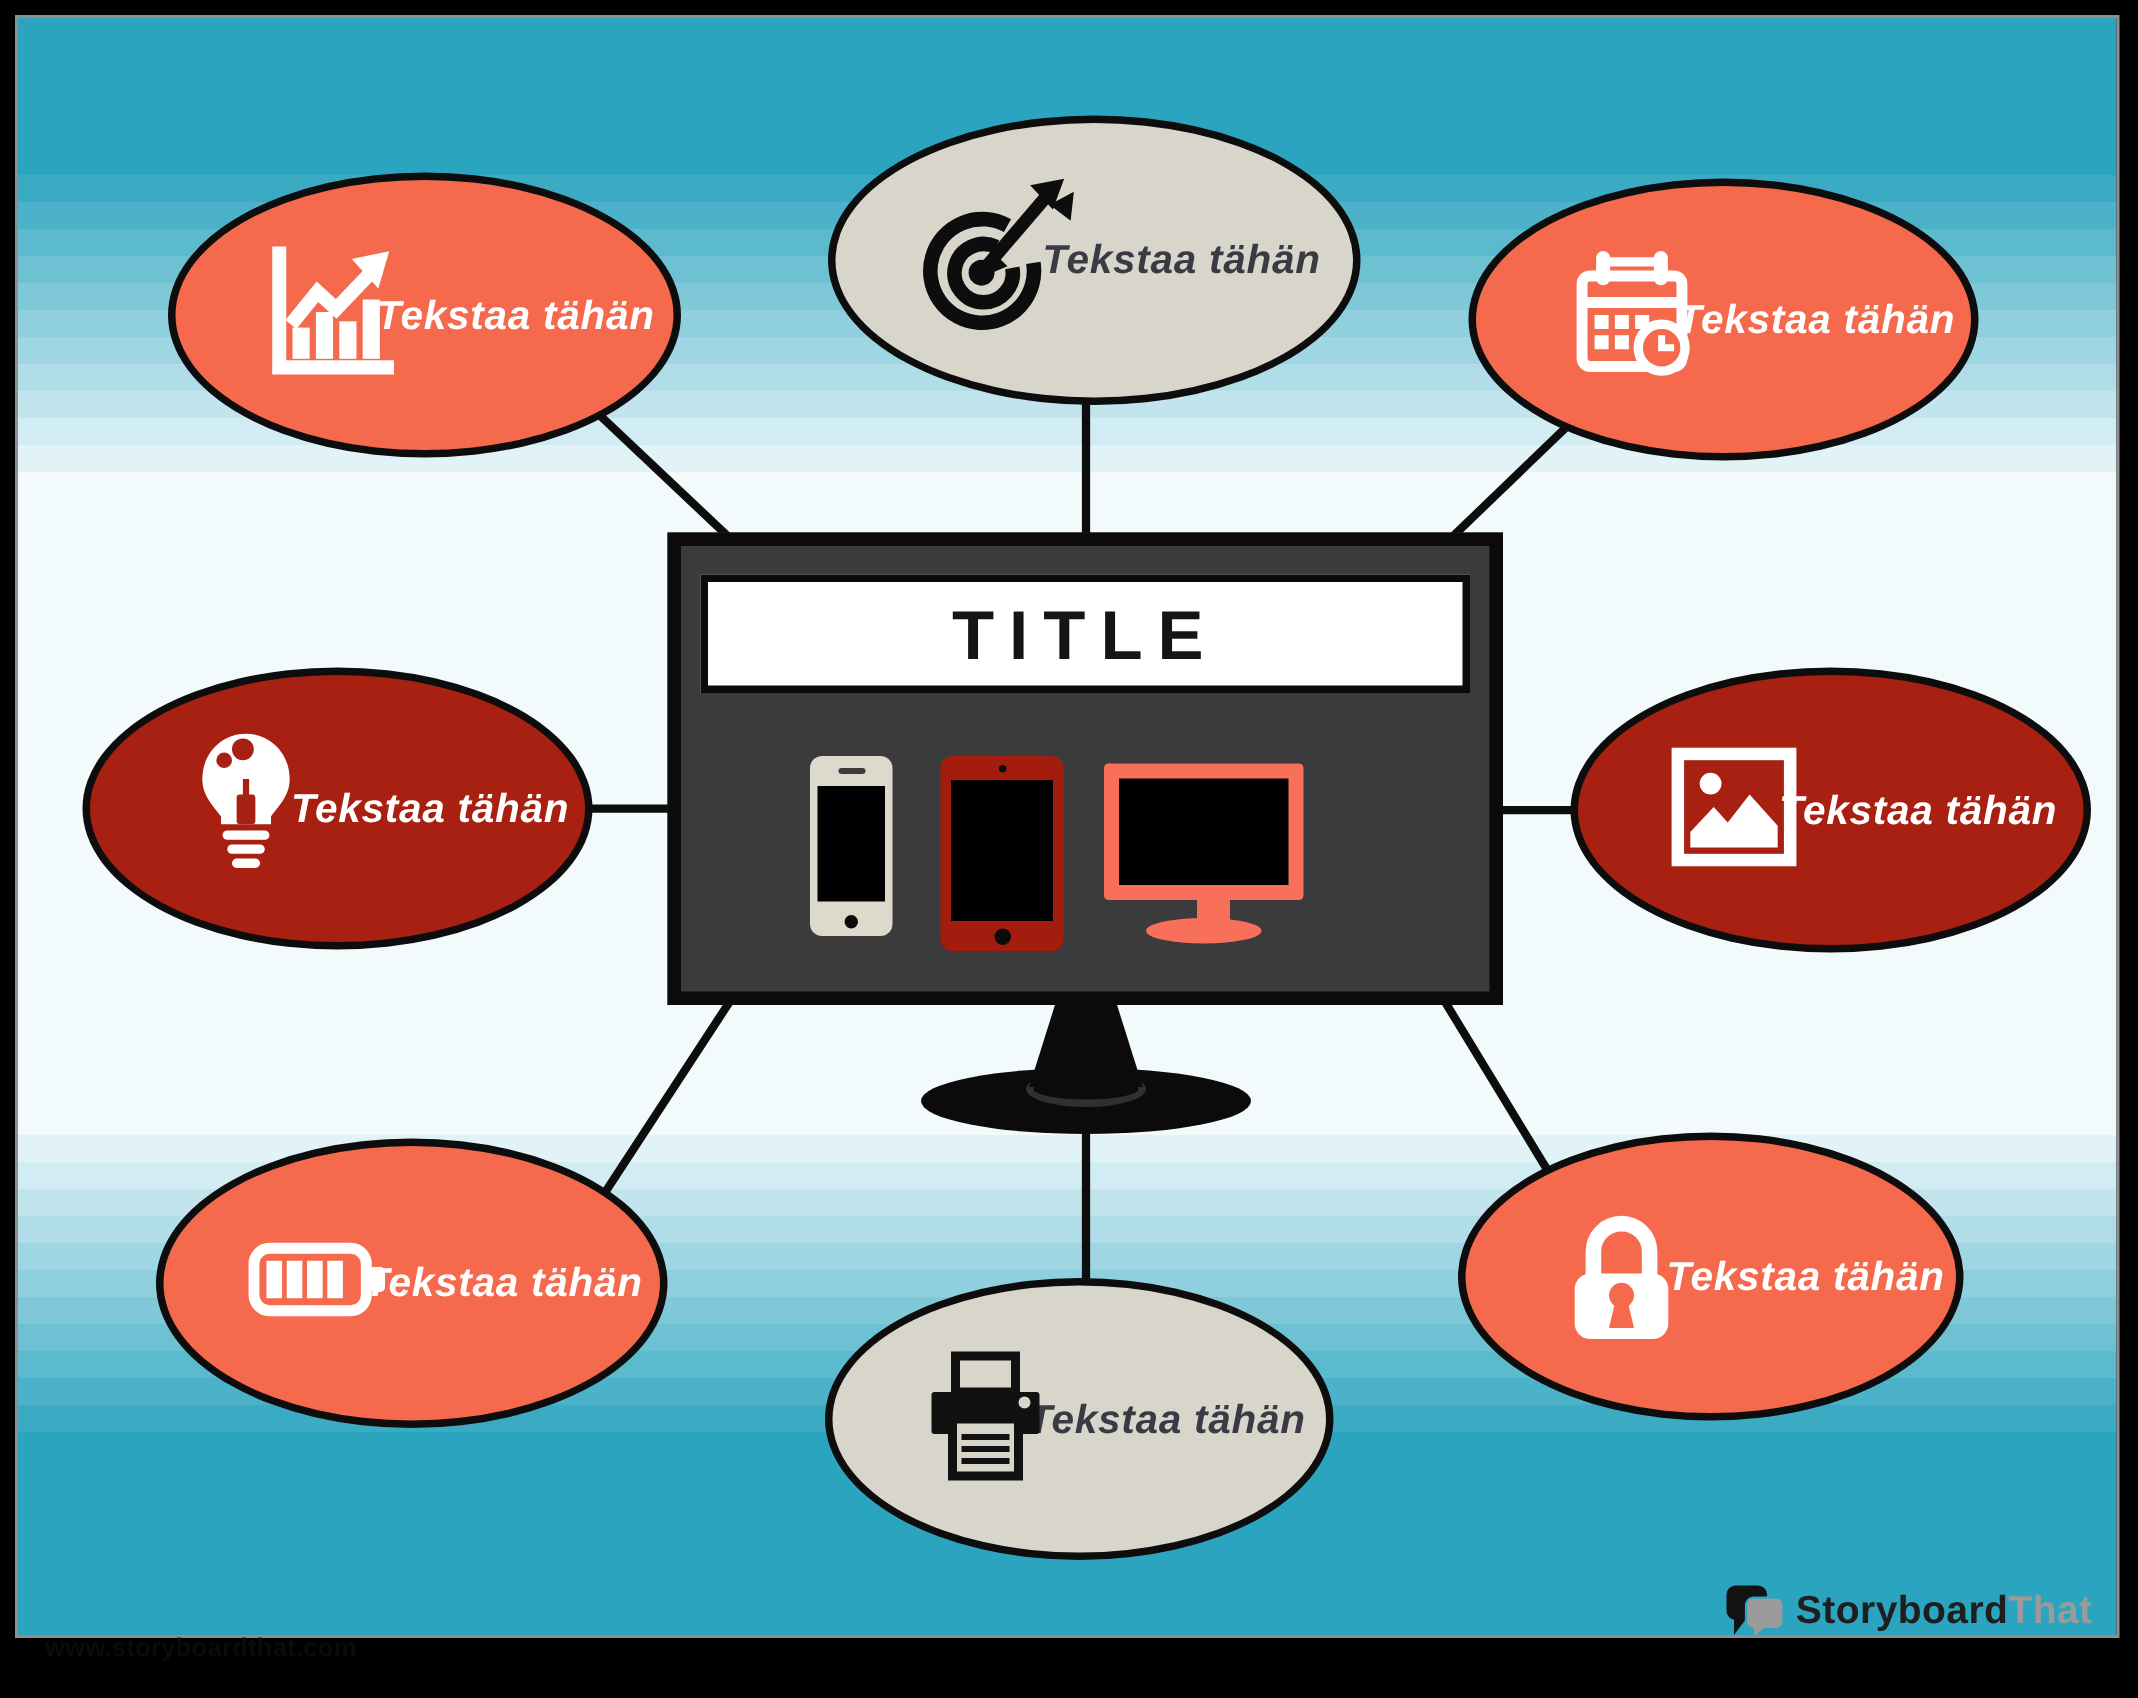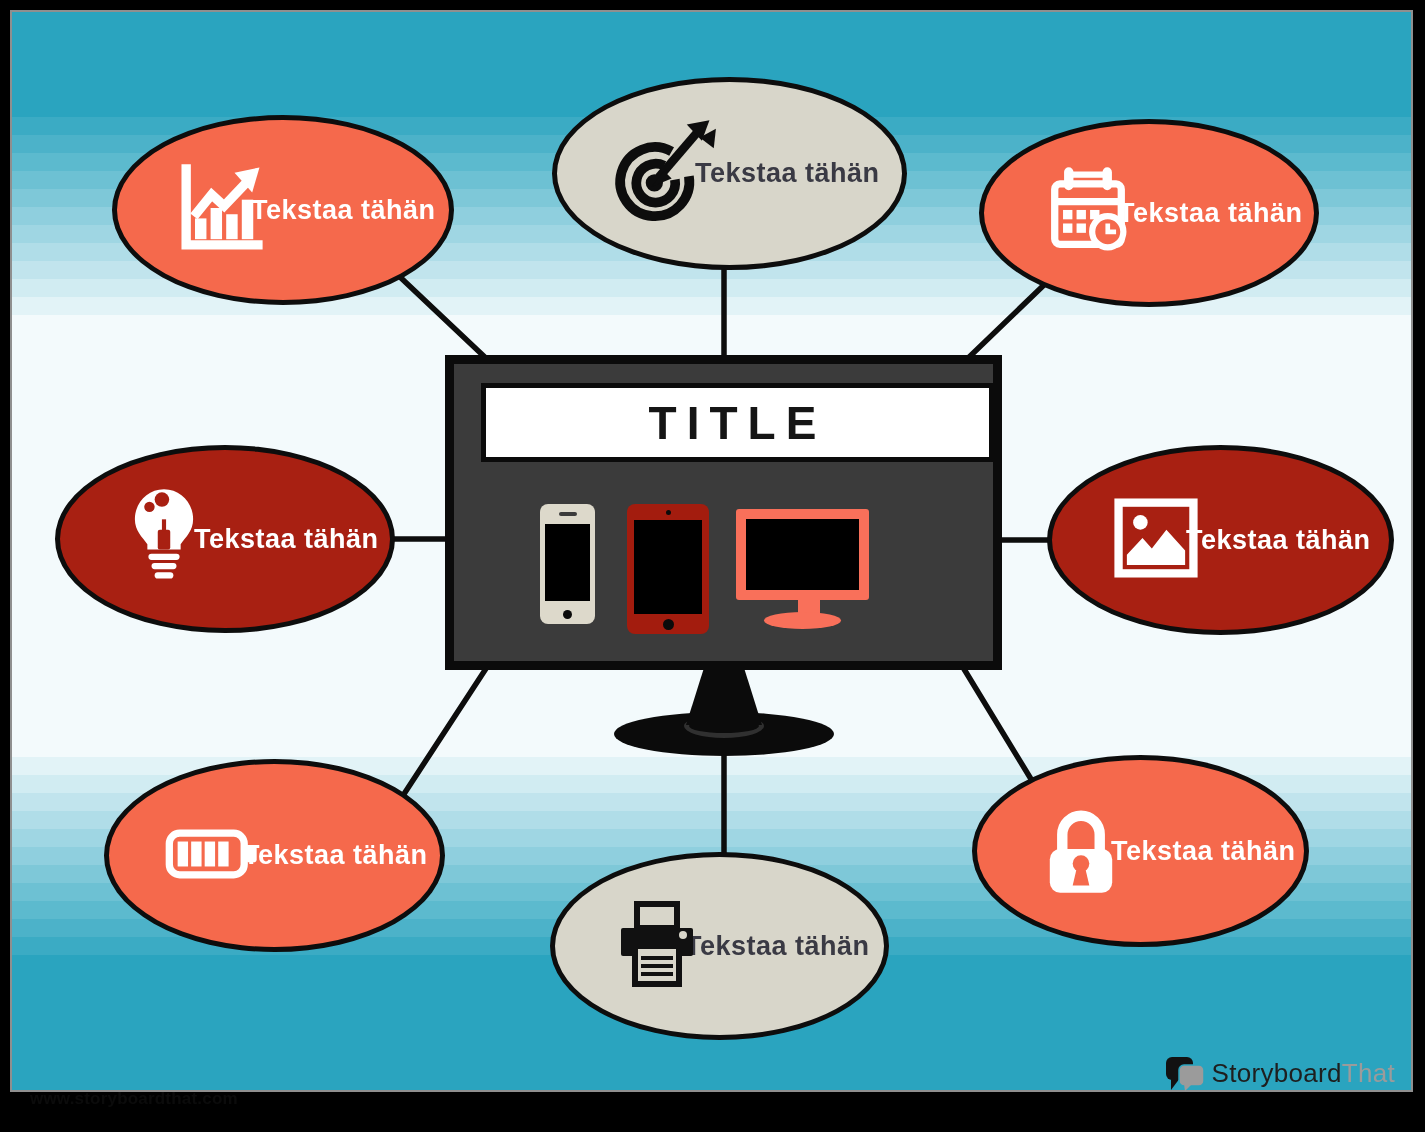--- a/index.html
+++ b/index.html
@@ -41,21 +41,21 @@
 
   .node{
     position:absolute; z-index:3;
     border:5px solid #0d0d0d; border-radius:50%;
     display:flex; align-items:center; justify-content:flex-start;
     padding-left:52px;
   }
   .node .nicon{ flex:0 0 auto; position:relative; z-index:2; }
   .node .nlabel{
     position:relative; z-index:1; margin-left:-22px;
-    font-weight:bold; font-size:27px; letter-spacing:.5px;
+    font-weight:bold; font-style:italic; font-size:27px; letter-spacing:.5px;
     white-space:nowrap; color:#fff;
   }
   .node.salmon{ background:#F5694C; }
   .node.red{ background:#A82012; }
   .node.gray{ background:#D8D6CA; }
   .node.gray .nlabel{ color:#3A3A44; }
 
   .n-tl{ left:100px; top:103px;  width:342px; height:190px; }
   .n-tc{ left:540px; top:65px;   width:355px; height:193px; }
   .n-tr{ left:967px; top:107px;  width:340px; height:188px; }
@@ -64,21 +64,21 @@
   .n-bl{ left:92px;  top:747px;  width:341px; height:193px; }
   .n-bc{ left:538px; top:840px;  width:339px; height:188px; }
   .n-br{ left:960px; top:743px;  width:337px; height:192px; }
 
   
   .monitor{
     position:absolute; left:433px; top:343px; width:557px; height:315px;
     background:#3B3B3B; border:9px solid #0b0b0b; z-index:4;
   }
   .title-box{
-    position:absolute; left:27px; top:19px; width:513px; height:79px;
+    position:absolute; left:13px; top:19px; width:513px; height:79px;
     background:#fff; border:5px solid #0b0b0b;
     display:flex; align-items:center; justify-content:center;
   }
   .title-box span{ font-size:46px; font-weight:bold; letter-spacing:10px; color:#151515; }
 
   .device{ position:absolute; }
   .phone{ left:86px; top:140px; width:55px; height:120px; background:#DDD9CB; border-radius:8px; }
   .phone .screen{ position:absolute; left:5px; right:5px; top:20px; bottom:23px; background:#000; }
   .phone .speaker{ position:absolute; left:50%; top:8px; width:18px; height:4px; margin-left:-9px; background:#3B3B3B; border-radius:2px; }
   .phone .home{ position:absolute; left:50%; bottom:5px; width:9px; height:9px; margin-left:-4.5px; background:#0b0b0b; border-radius:50%; }
@@ -98,21 +98,21 @@
                clip-path:polygon(24% 0, 76% 0, 100% 100%, 0 100%); z-index:2; }
 
   .footer-url{
     position:absolute; left:18px; top:1046px; z-index:5;
     font-size:17px; font-weight:bold; color:#0b0b0b; letter-spacing:.2px;margin-top:31px;
   }
   .logo{
     position:absolute; right:16px; top:1042px; z-index:5;
     display:flex; align-items:center; gap:6px;
   }
-  .logo-text{ font-size:26px; font-weight:normal; letter-spacing:.3px; }
+  .logo-text{ font-size:26px; font-weight:bold; letter-spacing:.3px; }
   .logo-text .sb{ color:#1e1e1e; }
   .logo-text .that{ color:#9b9b9b; }
 </style>
 </head>
 <body>
 
 <div class="canvas">
 
   <svg class="connectors" viewBox="0 0 1403 1082">
     <g stroke="#0d0d0d" stroke-width="5.5" stroke-linecap="round">

